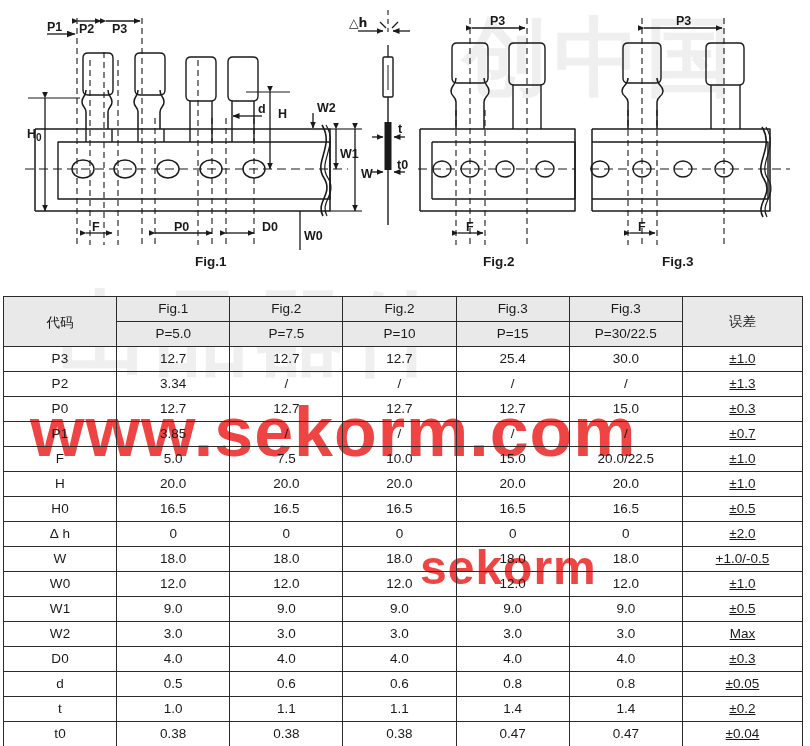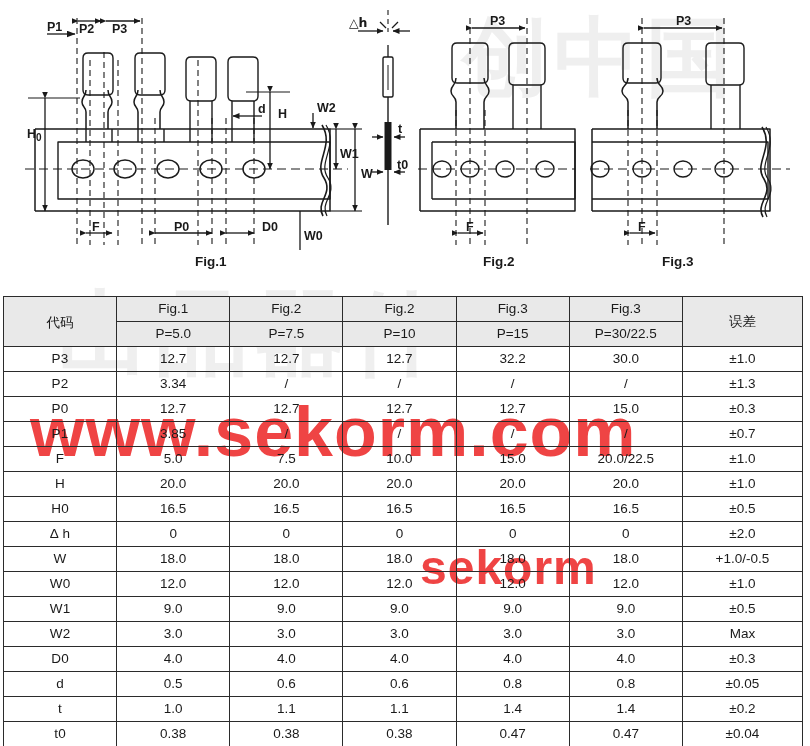--- a/index.html
+++ b/index.html
@@ -89,21 +89,21 @@
   }
   th.tol-cell {
     font-family: Liberation Serif, serif;
     font-size: 14px;
   }
   td.rowlabel {
     font-size: 14px;
     letter-spacing: .3px;
   }
   td.val { font-size: 13.5px; }
-  td.tol { font-size: 13.5px; }
+  td.tol { font-size: 13.5px; text-decoration: underline; }
   .hdr-fig { height: 23px; line-height: 23px; }
   .hdr-p   { height: 25px; line-height: 25px; }
 
   
   col.c0 { width: 113px; }
   col.cd { width: 113px; }
   col.ct { width: 120px; }
 </style>
 </head>
 <body>
@@ -364,21 +364,21 @@
         <th class="hdr-p">P=15</th>
         <th class="hdr-p">P=30/22.5</th>
       </tr>
     </thead>
     <tbody id="spec-body">
         <tr>
           <td class="rowlabel">P3</td>
           <td class="val">12.7</td>
           <td class="val">12.7</td>
           <td class="val">12.7</td>
-          <td class="val">32.2</td>
+          <td class="val">25.4</td>
           <td class="val">30.0</td>
           <td class="tol">±1.0</td>
         </tr>
         <tr>
           <td class="rowlabel">P2</td>
           <td class="val">3.34</td>
           <td class="val">/</td>
           <td class="val">/</td>
           <td class="val">/</td>
           <td class="val">/</td>

